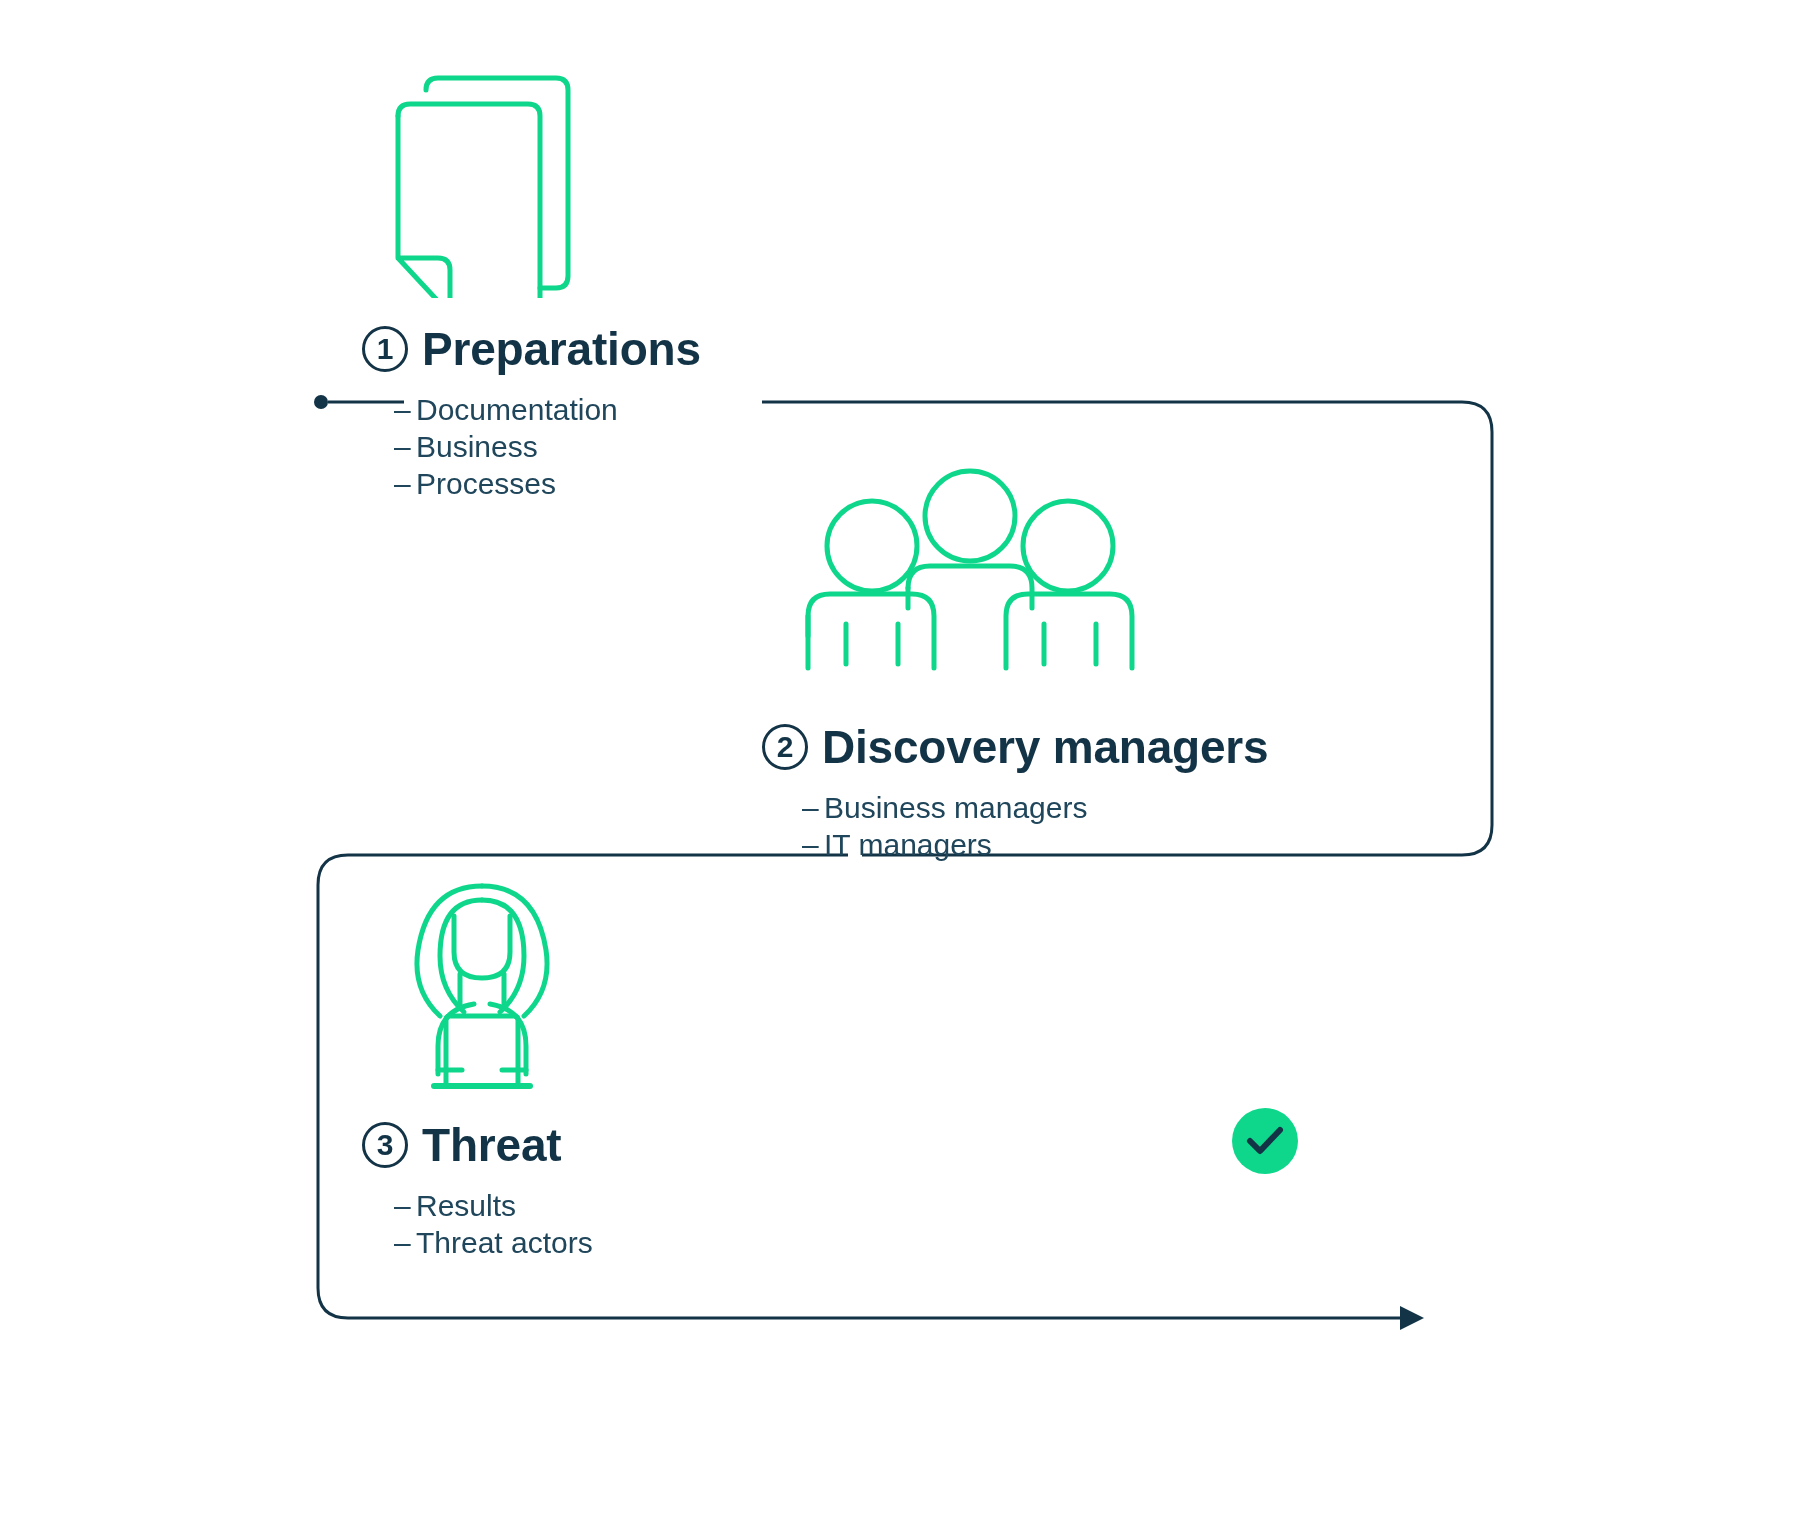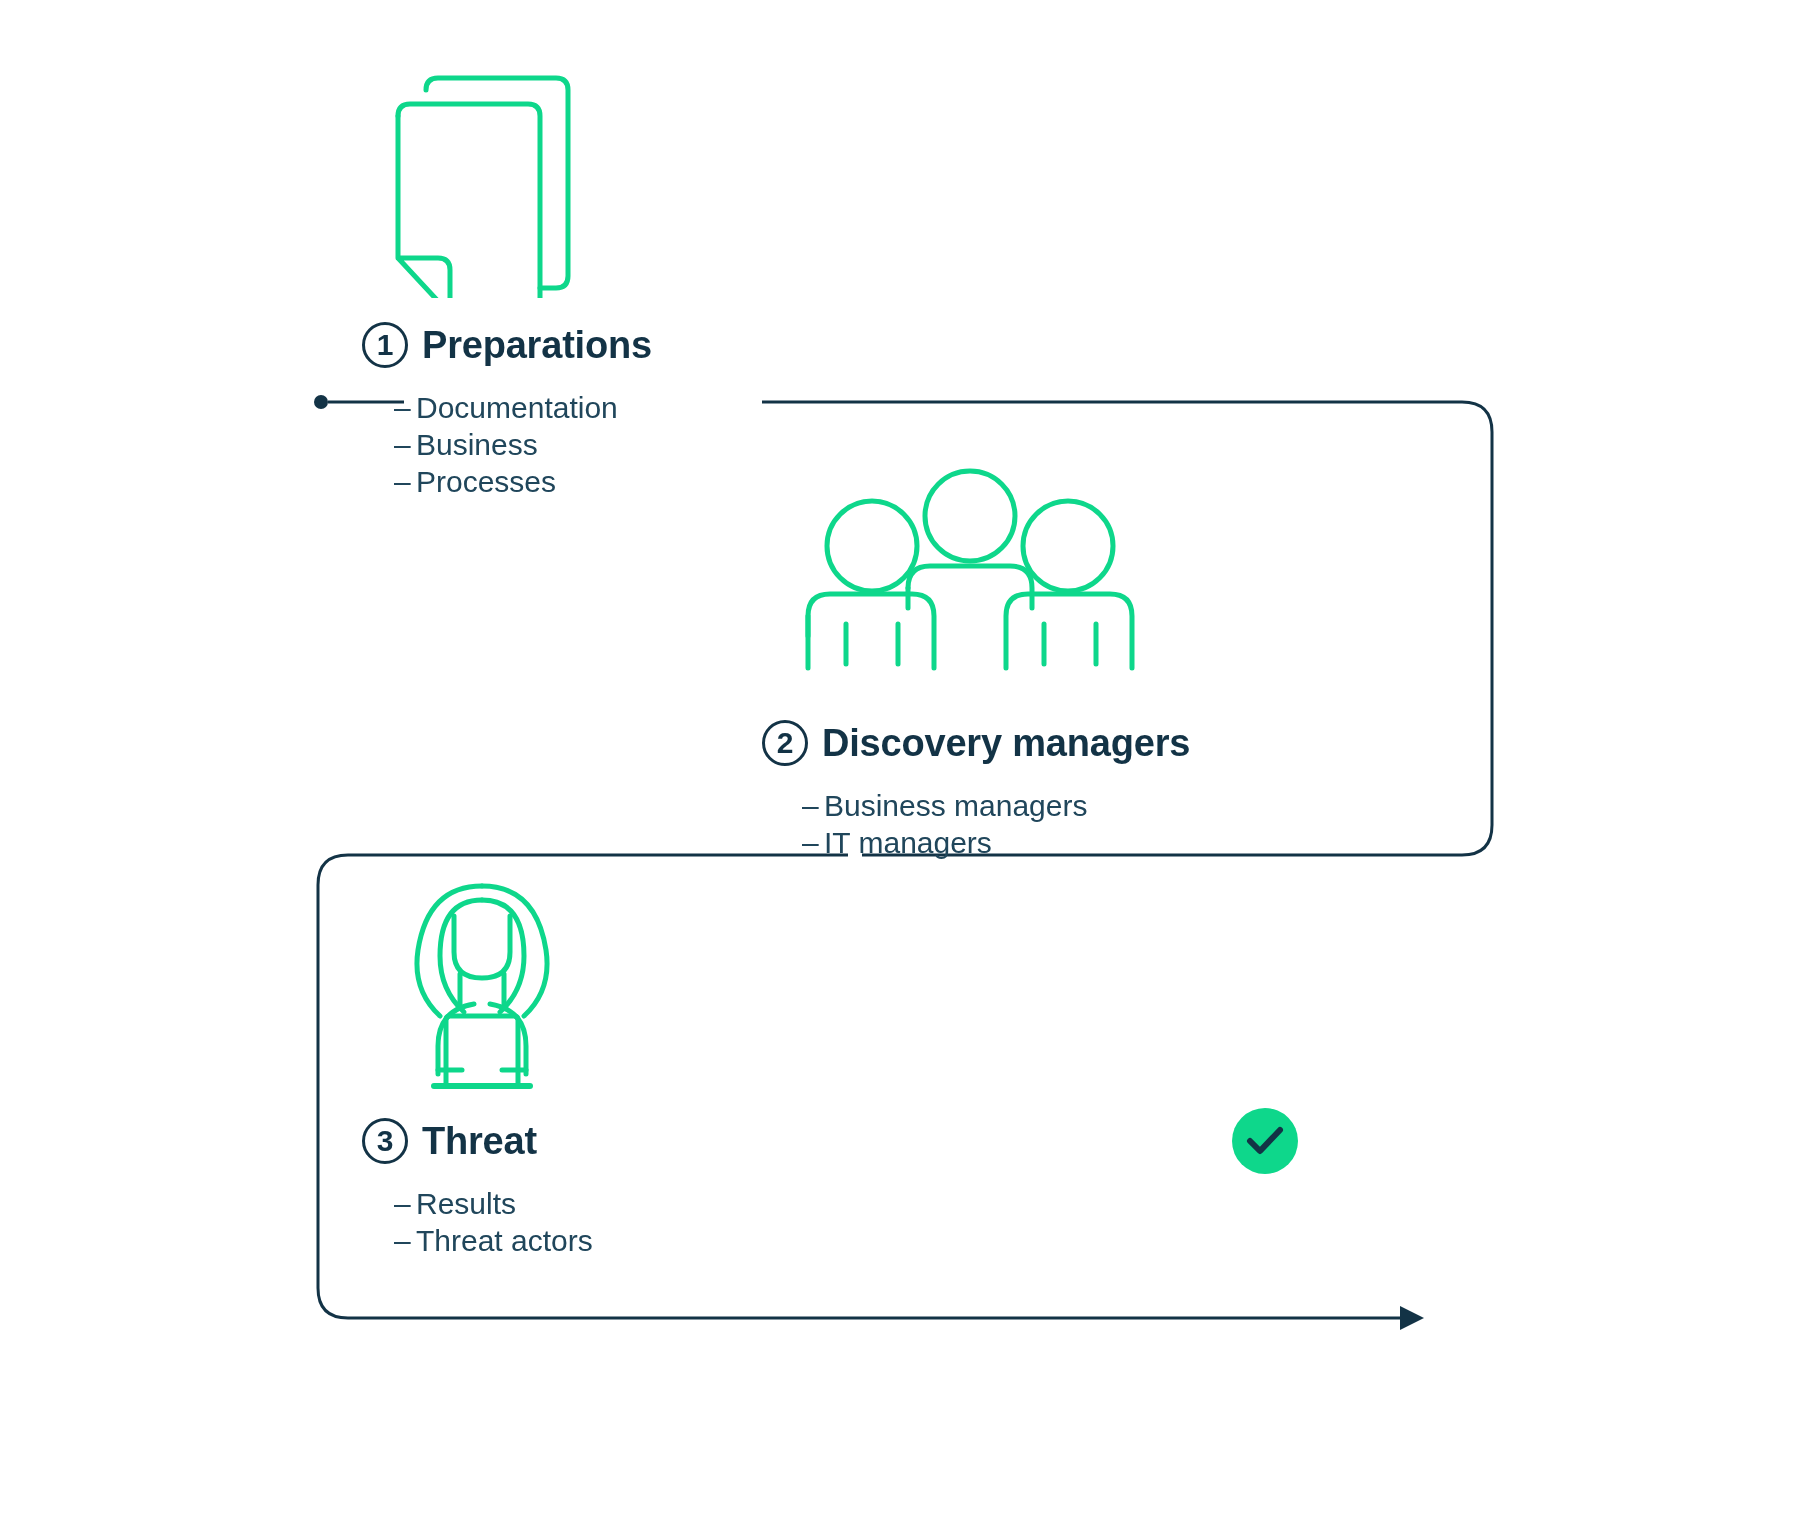--- a/index.html
+++ b/index.html
@@ -45,28 +45,28 @@
     display: flex;
     align-items: center;
     justify-content: center;
     font-size: 30px;
     font-weight: 700;
     color: #133346;
     line-height: 1;
     box-sizing: border-box;
   }
   .step-title {
-    font-size: 38px;
+    font-size: 46px;
     font-weight: 700;
     color: #133346;
     letter-spacing: -0.2px;
     white-space: nowrap;
   }
   .step-items {
-    margin-top: 22px;
+    margin-top: 16px;
     list-style: none;
     padding: 0;
   }
   .step-items li {
     font-size: 30px;
     font-weight: 400;
     color: #20465b;
     line-height: 1.23;
     white-space: nowrap;
   }

